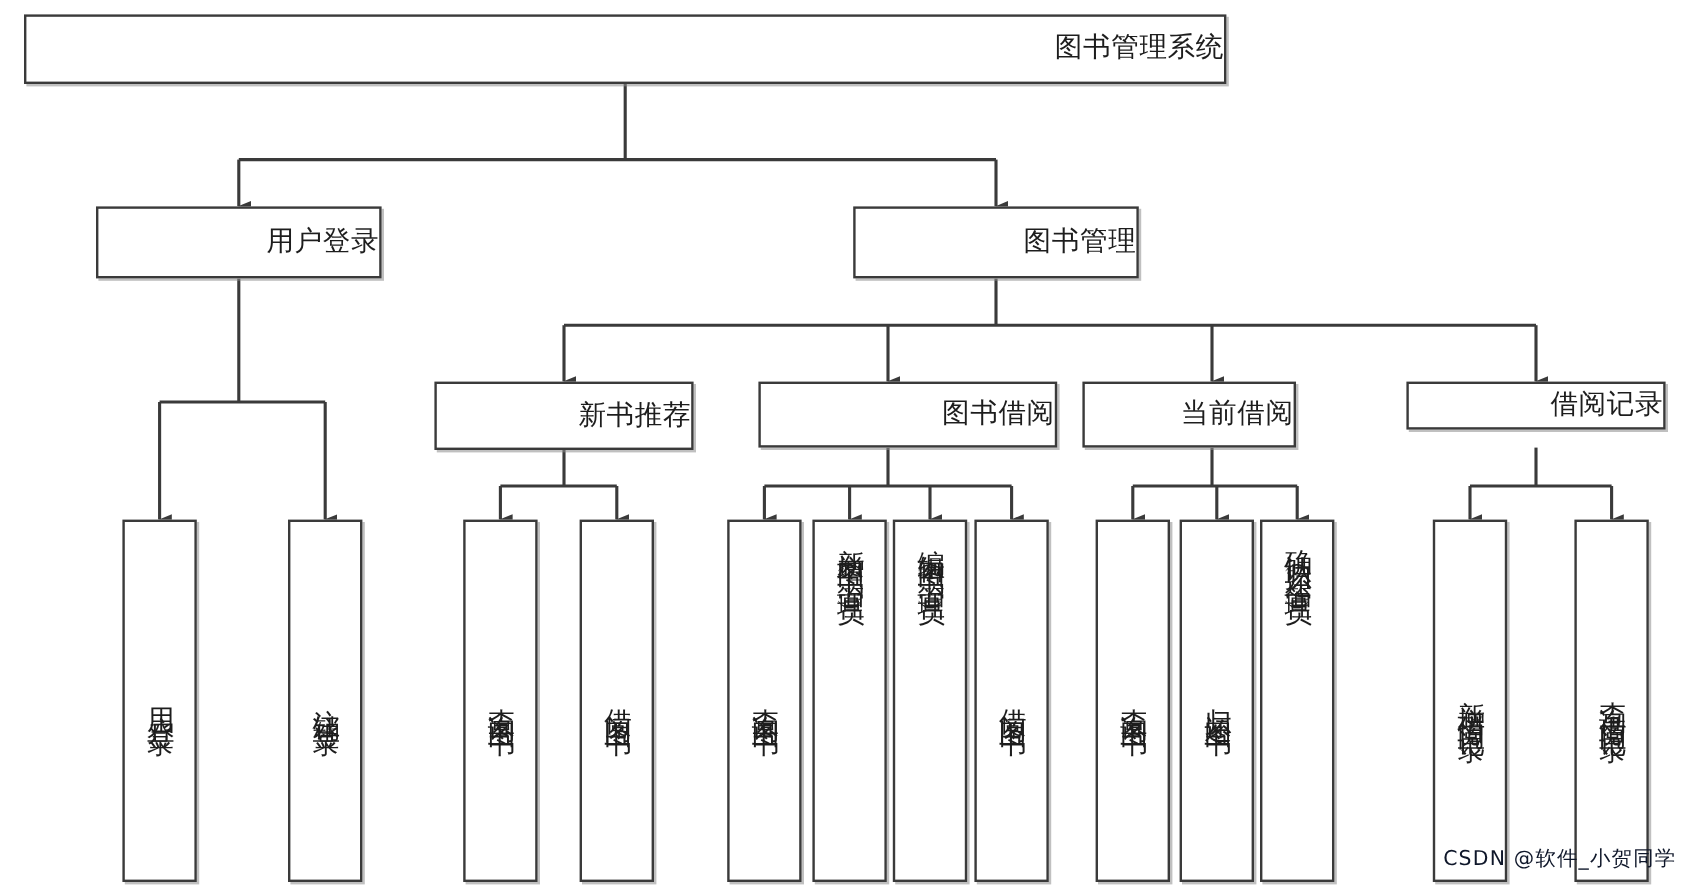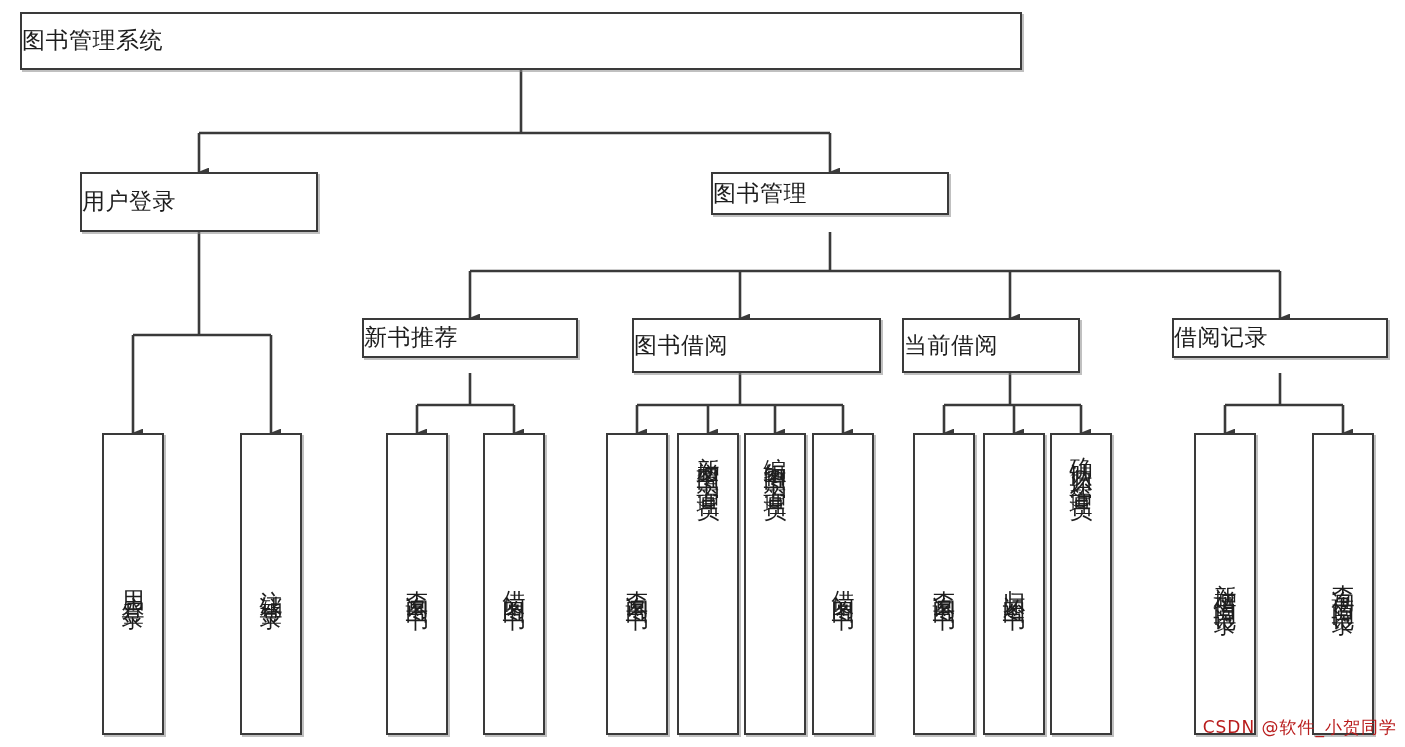--- a/index.html
+++ b/index.html
@@ -28,21 +28,21 @@
     pointer-events: none;
   }
   .node {
     position: absolute;
     box-sizing: border-box;
     background: #ffffff;
     border: 2px solid #3a3a3a;
     box-shadow: 2px 2px 0 0 rgba(140,140,140,0.55);
     display: flex;
     align-items: center;
-    justify-content: flex-start;
+    justify-content: flex-end;
     z-index: 2;
   }
   .node .label {
     color: #1d1d1d;
     letter-spacing: 0.5px;
     line-height: 1.18;
     text-align: center;
     white-space: pre;
   }
   .node.horiz .label {
@@ -65,23 +65,23 @@
     line-height: 1;
     white-space: nowrap;
     max-height: 100%;
   }
   .node.vert.overflow {
     align-items: flex-start;
   }
   #watermark {
     position: absolute;
     right: 8px;
-    bottom: 8px;
+    bottom: 20px;
     font-size: 17px;
-    color: #b91c1c;
+    color: #0f172a;
     letter-spacing: 1px;
     z-index: 3;
     white-space: nowrap;
   }
 </style>
 </head>
 <body>
 
 <div id="canvas">
   <svg id="edges" viewBox="0 0 1405 747" width="1405" height="747" xmlns="http://www.w3.org/2000/svg">
@@ -127,24 +127,24 @@
       </g>
   </svg>
 
   <div id="nodes">
       <div class="node horiz root" style="left: 20px; top: 12px; width: 1002px; height: 58px;">
         <span class="label">图书管理系统</span>
       </div>
       <div class="node horiz" style="left: 80px; top: 172px; width: 238px; height: 60px;">
         <span class="label">用户登录</span>
       </div>
-      <div class="node horiz" style="left: 711px; top: 172px; width: 238px; height: 43px;">
+      <div class="node horiz" style="left: 711px; top: 172px; width: 238px; height: 60px;">
         <span class="label">图书管理</span>
       </div>
-      <div class="node horiz" style="left: 362px; top: 318px; width: 216px; height: 40px;">
+      <div class="node horiz" style="left: 362px; top: 318px; width: 216px; height: 57px;">
         <span class="label">新书推荐</span>
       </div>
       <div class="node horiz" style="left: 632px; top: 318px; width: 249px; height: 55px;">
         <span class="label">图书借阅</span>
       </div>
       <div class="node horiz" style="left: 902px; top: 318px; width: 178px; height: 55px;">
         <span class="label">当前借阅</span>
       </div>
       <div class="node horiz" style="left: 1172px; top: 318px; width: 216px; height: 40px;">
         <span class="label">借阅记录</span>

